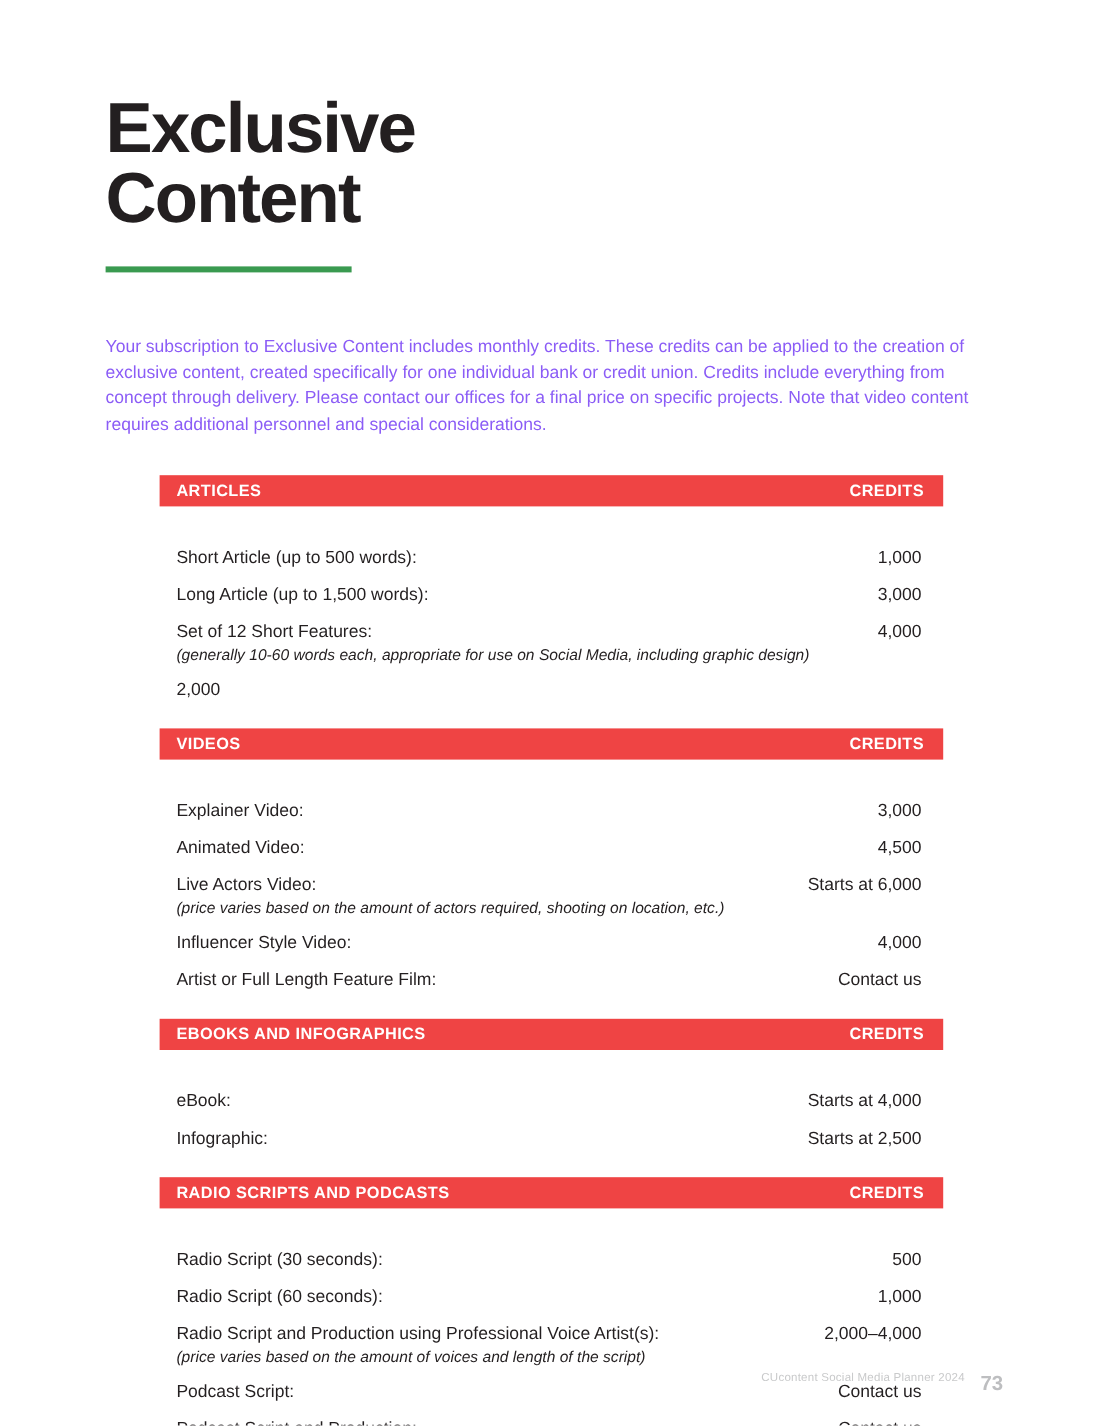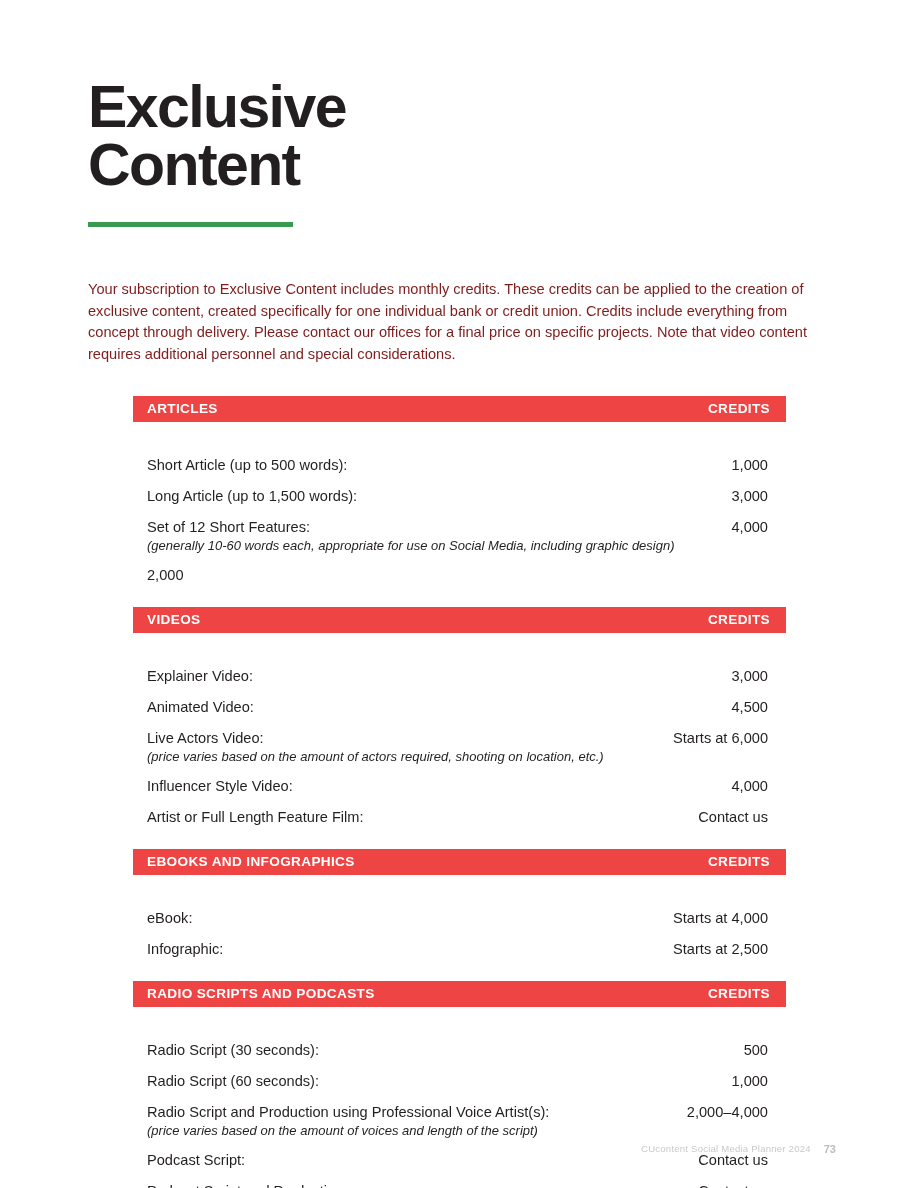--- a/index.html
+++ b/index.html
@@ -47,21 +47,21 @@
   }
 
   
   .intro {
     position: absolute;
     left: 88px;
     top: 279px;
     width: 742px;
     font-size: 14.6px;
     line-height: 21.5px;
-    color: #7f1d1d;
+    color: #8b5cf6;
     margin: 0;
   }
 
   
   .tables {
     position: absolute;
     left: 133px;
     top: 396px;
     width: 653px;
   }
@@ -130,21 +130,21 @@
     justify-content: flex-end;
     align-items: flex-start;
     gap: 13px;
   }
   .footer-text {
     font-size: 9.6px;
     letter-spacing: 0.2px;
     color: #c9cacb;
   }
   .footer-page {
-    font-size: 11px;
+    font-size: 17px;
     font-weight: 700;
     color: #bdbec0;
   }
 </style>
 </head>
 <body>
 
 <div class="page">
 
   <div class="title-block">

